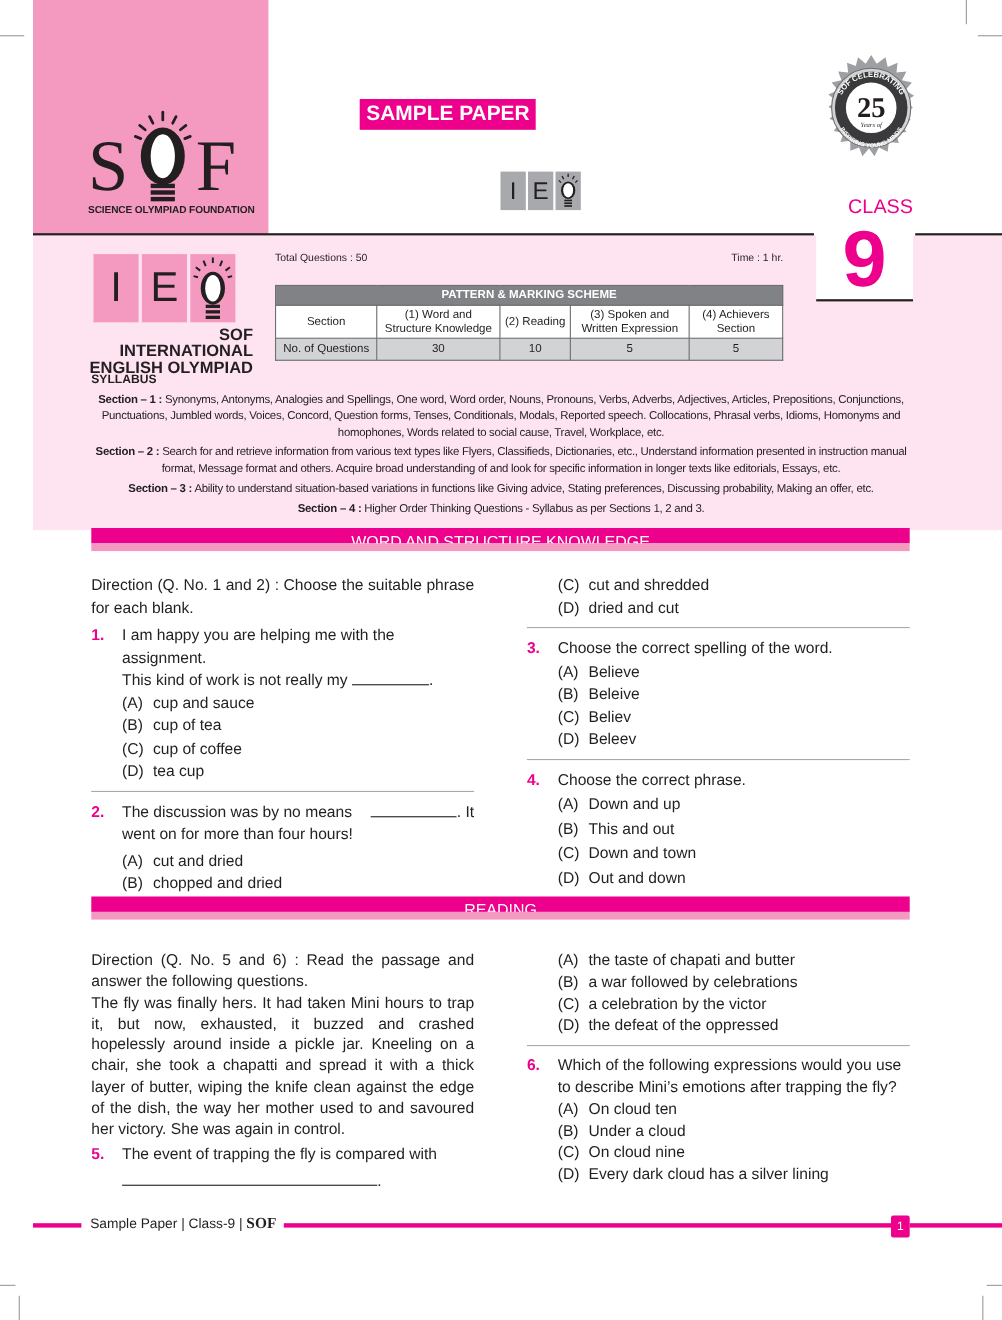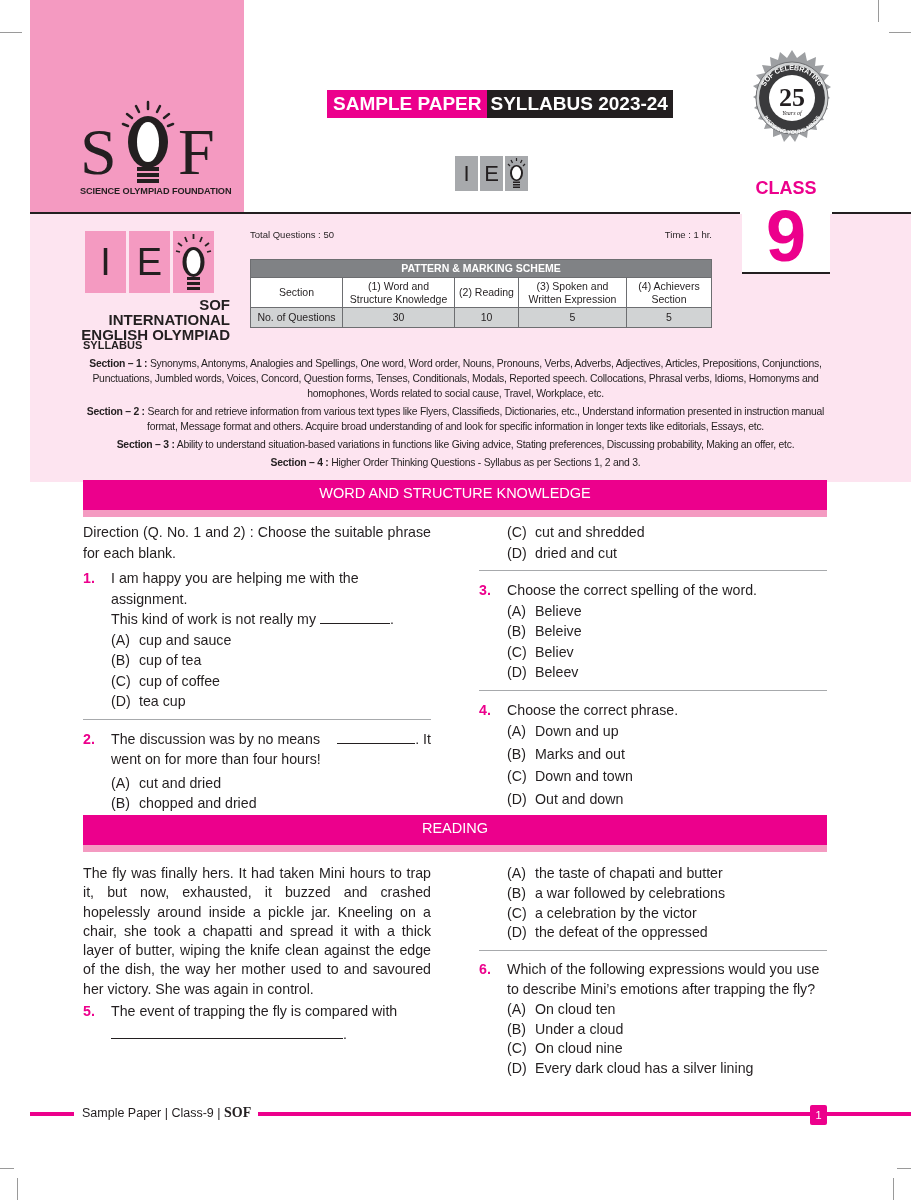--- a/index.html
+++ b/index.html
@@ -20,21 +20,21 @@
 
   .title-badge { position: absolute; left: 327px; top: 90px; height: 28px; display: flex; font-weight: bold; font-size: 19px; line-height: 28px; }
   .title-badge .pink { background: #ec008c; color: #fff; padding: 0 5px 0 6px; }
   .title-badge .dark { background: #231f20; color: #fff; padding: 0 5px 0 4px; }
 
   .ieo-small { position: absolute; left: 455px; top: 156px; display: flex; gap: 2px; }
   .ieo-small .cell { width: 23px; height: 35px; background: #a7a9ac; font-size: 22px; color: #231f20; text-align: center; line-height: 35px; }
 
   .seal { position: absolute; left: 742px; top: 50px; width: 100px; height: 100px; }
 
-  .class-label { position: absolute; left: 742px; top: 178px; width: 88px; text-align: center; color: #ec008c; font-weight: bold; font-size: 18px; }
+  .class-label { position: absolute; left: 742px; top: 178px; width: 88px; text-align: right; color: #ec008c; font-weight: normal; font-size: 18px; }
   .class-num { position: absolute; left: 742px; top: 198px; width: 88px; text-align: center; color: #ec008c; font-weight: bold; font-size: 72px; line-height: 76px; }
   .class-underline { position: absolute; left: 742px; top: 272px; width: 88px; height: 2px; background: #231f20; }
 
   
   .info-band { position: absolute; left: 30px; top: 214px; width: 881px; height: 268px; background: #fde4f0; }
   .info-topline-l { position: absolute; left: 30px; top: 212px; width: 710px; height: 2px; background: #231f20; }
   .info-topline-r { position: absolute; left: 832px; top: 212px; width: 79px; height: 2px; background: #231f20; }
   .class-box-bg { position: absolute; left: 742px; top: 200px; width: 88px; height: 72px; background: #ffffff; }
 
   .ieo-big { position: absolute; left: 85px; top: 231px; display: flex; gap: 3px; }
@@ -49,21 +49,21 @@
   table.scheme tr.hdr td { background: #ffffff; height: 30px; }
   table.scheme tr.gray td { background: #d1d3d4; height: 20px; }
   table.scheme tr.white td { background: #ffffff; height: 20px; }
 
   .syllabus { position: absolute; left: 83px; top: 338px; width: 745px; font-size: 10.4px; color: #231f20; line-height: 15px; }
   .syllabus .title { font-weight: bold; font-size: 11px; margin-bottom: 3px; }
   .syllabus p { margin-bottom: 3px; letter-spacing: -0.25px; text-align: center; }
   .syllabus b { font-weight: bold; }
 
   
-  .bar { position: absolute; left: 83px; width: 744px; height: 30px; background: #ec008c; color: #fff; text-align: center; font-size: 14.5px; line-height: 27px; }
+  .bar { position: absolute; left: 83px; width: 744px; height: 14px; background: #ec008c; color: #fff; text-align: center; font-size: 14.5px; line-height: 27px; }
   .bar::after { content: ""; position: absolute; left: 0; bottom: -7px; width: 100%; height: 7px; background: #f49ac1; }
 
   .col { position: absolute; font-size: 14.2px; color: #231f20; line-height: 20.5px; }
   .q { position: relative; padding-left: 28px; }
   .qn { position: absolute; left: 0; top: 0; color: #ec008c; font-weight: bold; }
   .opt { display: flex; padding-left: 28px; }
   .opt .l { width: 28px; }
   .sep { height: 1px; background: #a7a9ac; margin: 7px 0 9px 0; }
   .blank { display: inline-block; border-bottom: 1.5px solid #231f20; height: 14px; vertical-align: baseline; }
   .justify { text-align: justify; }
@@ -106,21 +106,20 @@
     <ellipse cx="28" cy="42" rx="11" ry="20" fill="#ffffff"></ellipse>
     <rect x="17" y="67" width="22" height="4" fill="#231f20"></rect>
     <rect x="17" y="73" width="22" height="4" fill="#231f20"></rect>
     <rect x="17" y="79" width="22" height="4" fill="#231f20"></rect>
   </svg>
   <div class="sof-caption">SCIENCE OLYMPIAD FOUNDATION</div>
 </div>
 
 <div class="title-badge">
   <span class="pink">SAMPLE PAPER</span>
-  <span class="dark">SYLLABUS 2023-24</span>
 </div>
 
 <div class="ieo-small">
   <div class="cell">I</div>
   <div class="cell">E</div>
   <div class="cell">
     <svg viewBox="0 0 23 35" width="23" height="35">
       <g stroke="#231f20" stroke-width="1.2">
         <line x1="11.5" y1="2" x2="11.5" y2="5"></line>
         <line x1="6" y1="4" x2="7.5" y2="7"></line>
@@ -301,36 +300,37 @@
     <span class="qn">4.</span>
     <div>Choose the correct phrase.</div>
   </div>
   <div style="line-height:22.5px;">
     <div class="opt">
         <span class="l">(A)</span>
         <span>Down and up</span>
       </div>
     <div class="opt">
         <span class="l">(B)</span>
-        <span>Marks and out</span>
+        <span>This and out</span>
       </div>
     <div class="opt">
         <span class="l">(C)</span>
         <span>Down and town</span>
       </div>
     <div class="opt">
         <span class="l">(D)</span>
         <span>Out and down</span>
       </div>
   </div>
 </div>
 
 <div class="bar" style="top:815px;">READING</div>
 
 <div class="col" style="left:83px; top:864px; width:348px; line-height:19.3px;">
+  <div class="justify">Direction (Q. No. 5 and 6) : Read the passage and answer the following questions.</div>
   <div class="justify">The fly was finally hers. It had taken Mini hours to trap it, but now, exhausted, it buzzed and crashed hopelessly around inside a pickle jar. Kneeling on a chair, she took a chapatti and spread it with a thick layer of butter, wiping the knife clean against the edge of the dish, the way her mother used to and savoured her victory. She was again in control.</div>
   <div class="q" style="margin-top:3px; text-align:justify;">
     <span class="qn">5.</span>
     <div>The event of trapping the fly is compared with</div>
     <div style="margin-top:4px;"><span class="blank" style="width:232px;"></span><span>.</span></div>
   </div>
 </div>
 
 <div class="col" style="left:479px; top:864px; width:348px; line-height:19.8px;">
   <div class="opt">

